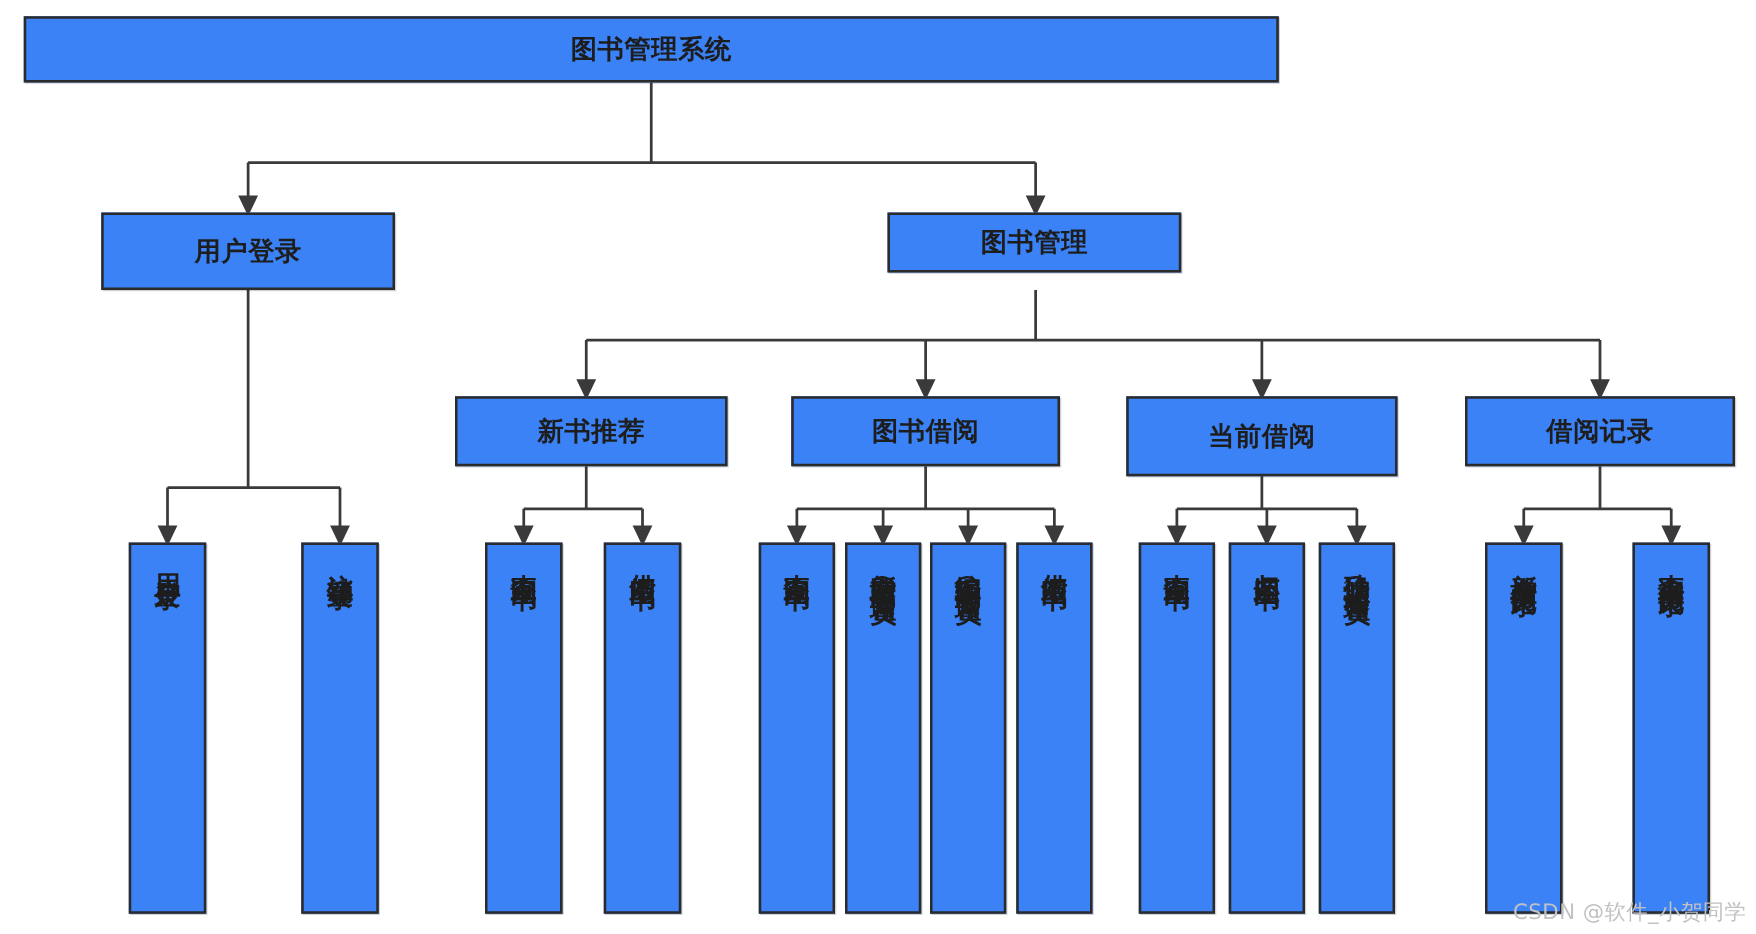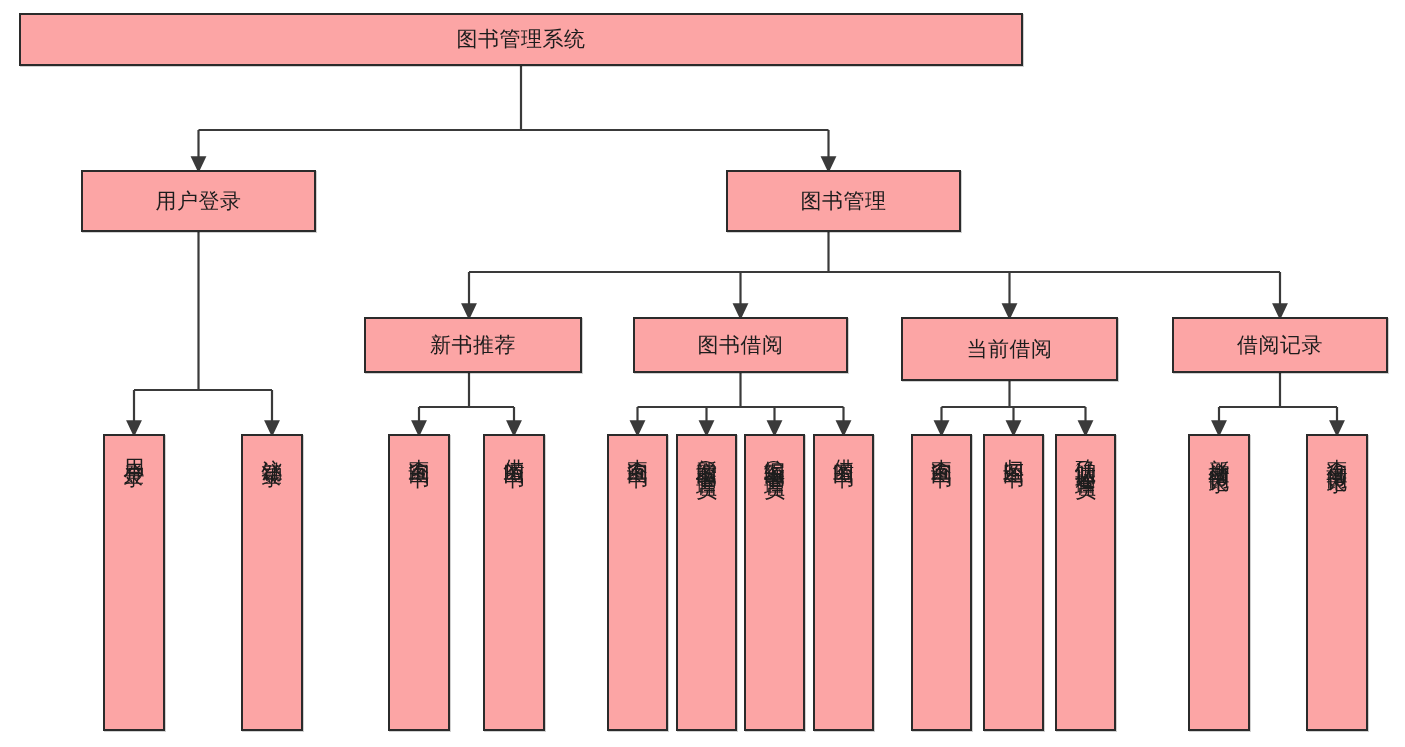--- a/index.html
+++ b/index.html
@@ -22,26 +22,27 @@
     position: absolute;
     left: 0;
     top: 0;
     width: 1405px;
     height: 747px;
     pointer-events: none;
   }
   .node-box {
     position: absolute;
     box-sizing: border-box;
-    background: #fca5a5;
+    background: #3b82f6;
     border: 2px solid #2b2b2b;
     display: flex;
     align-items: center;
     justify-content: center;
     box-shadow: 1px 1px 0 rgba(0,0,0,0.18);
+    font-weight: bold;
   }
   .node-label {
     color: #1d1d1d;
     font-size: 21px;
     line-height: 1.18;
     letter-spacing: 0.5px;
     white-space: nowrap;
     text-align: center;
   }
   
@@ -118,21 +119,21 @@
       </g>
   </svg>
 
   <div id="node-layer">
       <div class="node-box" style="left: 19px; top: 13px; width: 1004px; height: 53px;">
         <span class="node-label">图书管理系统</span>
       </div>
       <div class="node-box" style="left: 81px; top: 170px; width: 235px; height: 62px;">
         <span class="node-label">用户登录</span>
       </div>
-      <div class="node-box" style="left: 726px; top: 170px; width: 235px; height: 62px; align-items: center;">
+      <div class="node-box" style="left: 710px; top: 170px; width: 235px; height: 48px; align-items: center;">
         <span class="node-label">图书管理</span>
       </div>
       <div class="node-box" style="left: 364px; top: 317px; width: 218px; height: 56px;">
         <span class="node-label">新书推荐</span>
       </div>
       <div class="node-box" style="left: 633px; top: 317px; width: 215px; height: 56px;">
         <span class="node-label">图书借阅</span>
       </div>
       <div class="node-box" style="left: 901px; top: 317px; width: 217px; height: 64px; align-items: center;">
         <span class="node-label">当前借阅</span>
@@ -174,14 +175,15 @@
         <span class="node-label">确认归还（管理员）</span>
       </div>
       <div class="node-box vertical" style="left: 1188px; top: 434px; width: 62px; height: 297px;">
         <span class="node-label">新增借阅记录</span>
       </div>
       <div class="node-box vertical" style="left: 1306px; top: 434px; width: 62px; height: 297px;">
         <span class="node-label">查询借阅记录</span>
       </div>
     </div>
 
+  <div class="watermark">CSDN @软件_小贺同学</div>
 
 </div>
 
 </body></html>

